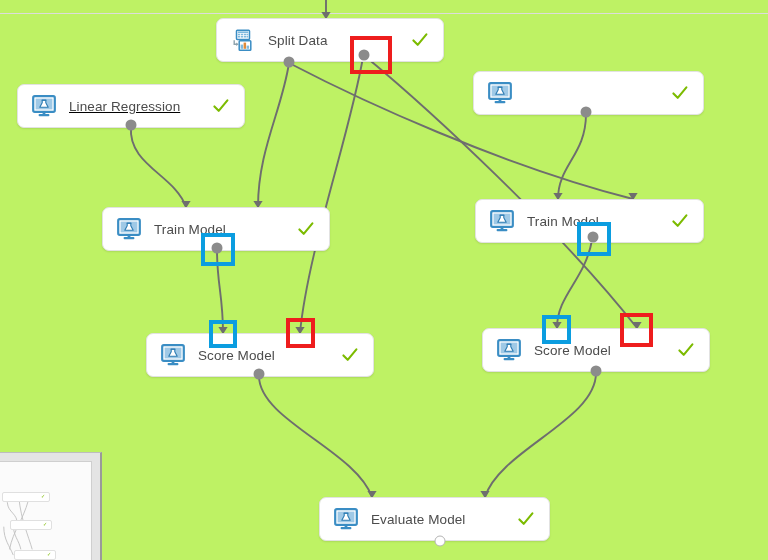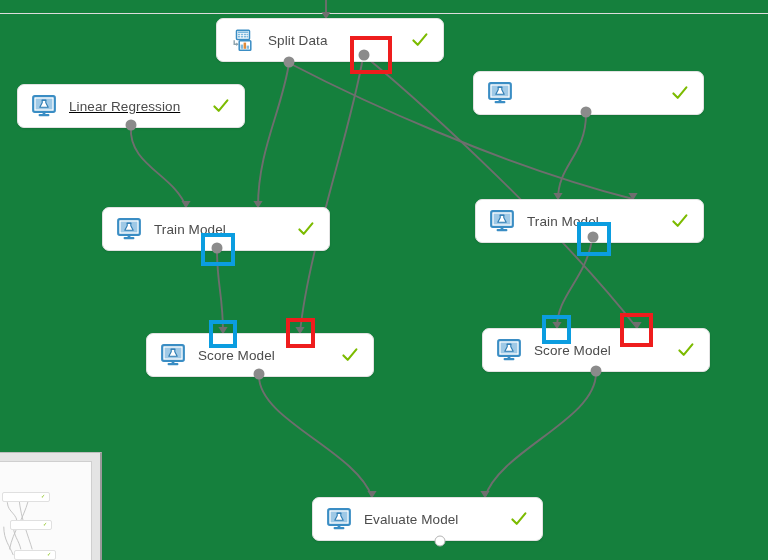--- a/index.html
+++ b/index.html
@@ -5,21 +5,21 @@
   html, body {
     margin: 0; padding: 0;
     width: 768px; height: 560px;
     overflow: hidden;
     background: #f0f0f0;
     font-family: "Liberation Sans", sans-serif;
   }
   #canvas {
     position: relative;
     width: 768px; height: 560px;
-    background: #15803d;
+    background: #bef264;
   }
   
   .toolbar-divider {
     position: absolute;
     left: 0; top: 13px;
     width: 768px; height: 1px;
     background: #dcdcdc;
   }
   
   #edge-layer {
@@ -257,21 +257,21 @@
     <path d="M10.2 5.2 h3.6 v2.5 l2.4 4.6 h-8.4 l2.4 -4.6 z" fill="#ffffff" stroke="#2d7cb3" stroke-width="1.1" stroke-linejoin="round"></path>
     <rect x="9.6" y="4.6" width="4.8" height="1.1" fill="#2d7cb3"></rect>
     <rect x="10.6" y="16.8" width="2.8" height="2.6" fill="#3a8dc4"></rect>
     <rect x="6.6" y="19.1" width="10.8" height="2.1" rx="0.9" fill="#3a8dc4"></rect>
   </svg>
         <span class="node-label">Score Model</span>
         <svg class="node-check" viewBox="0 0 18 18">
     <path d="M2.4 9.4 L6.7 13.8 L15.4 3.4" fill="none" stroke="#7cbb00" stroke-width="2.1" stroke-linecap="round" stroke-linejoin="round"></path>
   </svg>
       </div>
-      <div class="node" style="left: 312px; top: 497px; width: 231px; height: 44px;">
+      <div class="node" style="left: 319px; top: 497px; width: 231px; height: 44px;">
         <svg class="node-icon" viewBox="0 0 24 22">
     <rect x="1.2" y="1.2" width="21.6" height="15.6" rx="1.6" fill="#ffffff" stroke="#3a8dc4" stroke-width="2.2"></rect>
     <rect x="3.6" y="3.6" width="16.8" height="10.8" fill="#9fc9e6"></rect>
     <path d="M10.2 5.2 h3.6 v2.5 l2.4 4.6 h-8.4 l2.4 -4.6 z" fill="#ffffff" stroke="#2d7cb3" stroke-width="1.1" stroke-linejoin="round"></path>
     <rect x="9.6" y="4.6" width="4.8" height="1.1" fill="#2d7cb3"></rect>
     <rect x="10.6" y="16.8" width="2.8" height="2.6" fill="#3a8dc4"></rect>
     <rect x="6.6" y="19.1" width="10.8" height="2.1" rx="0.9" fill="#3a8dc4"></rect>
   </svg>
         <span class="node-label">Evaluate Model</span>
         <svg class="node-check" viewBox="0 0 18 18">

